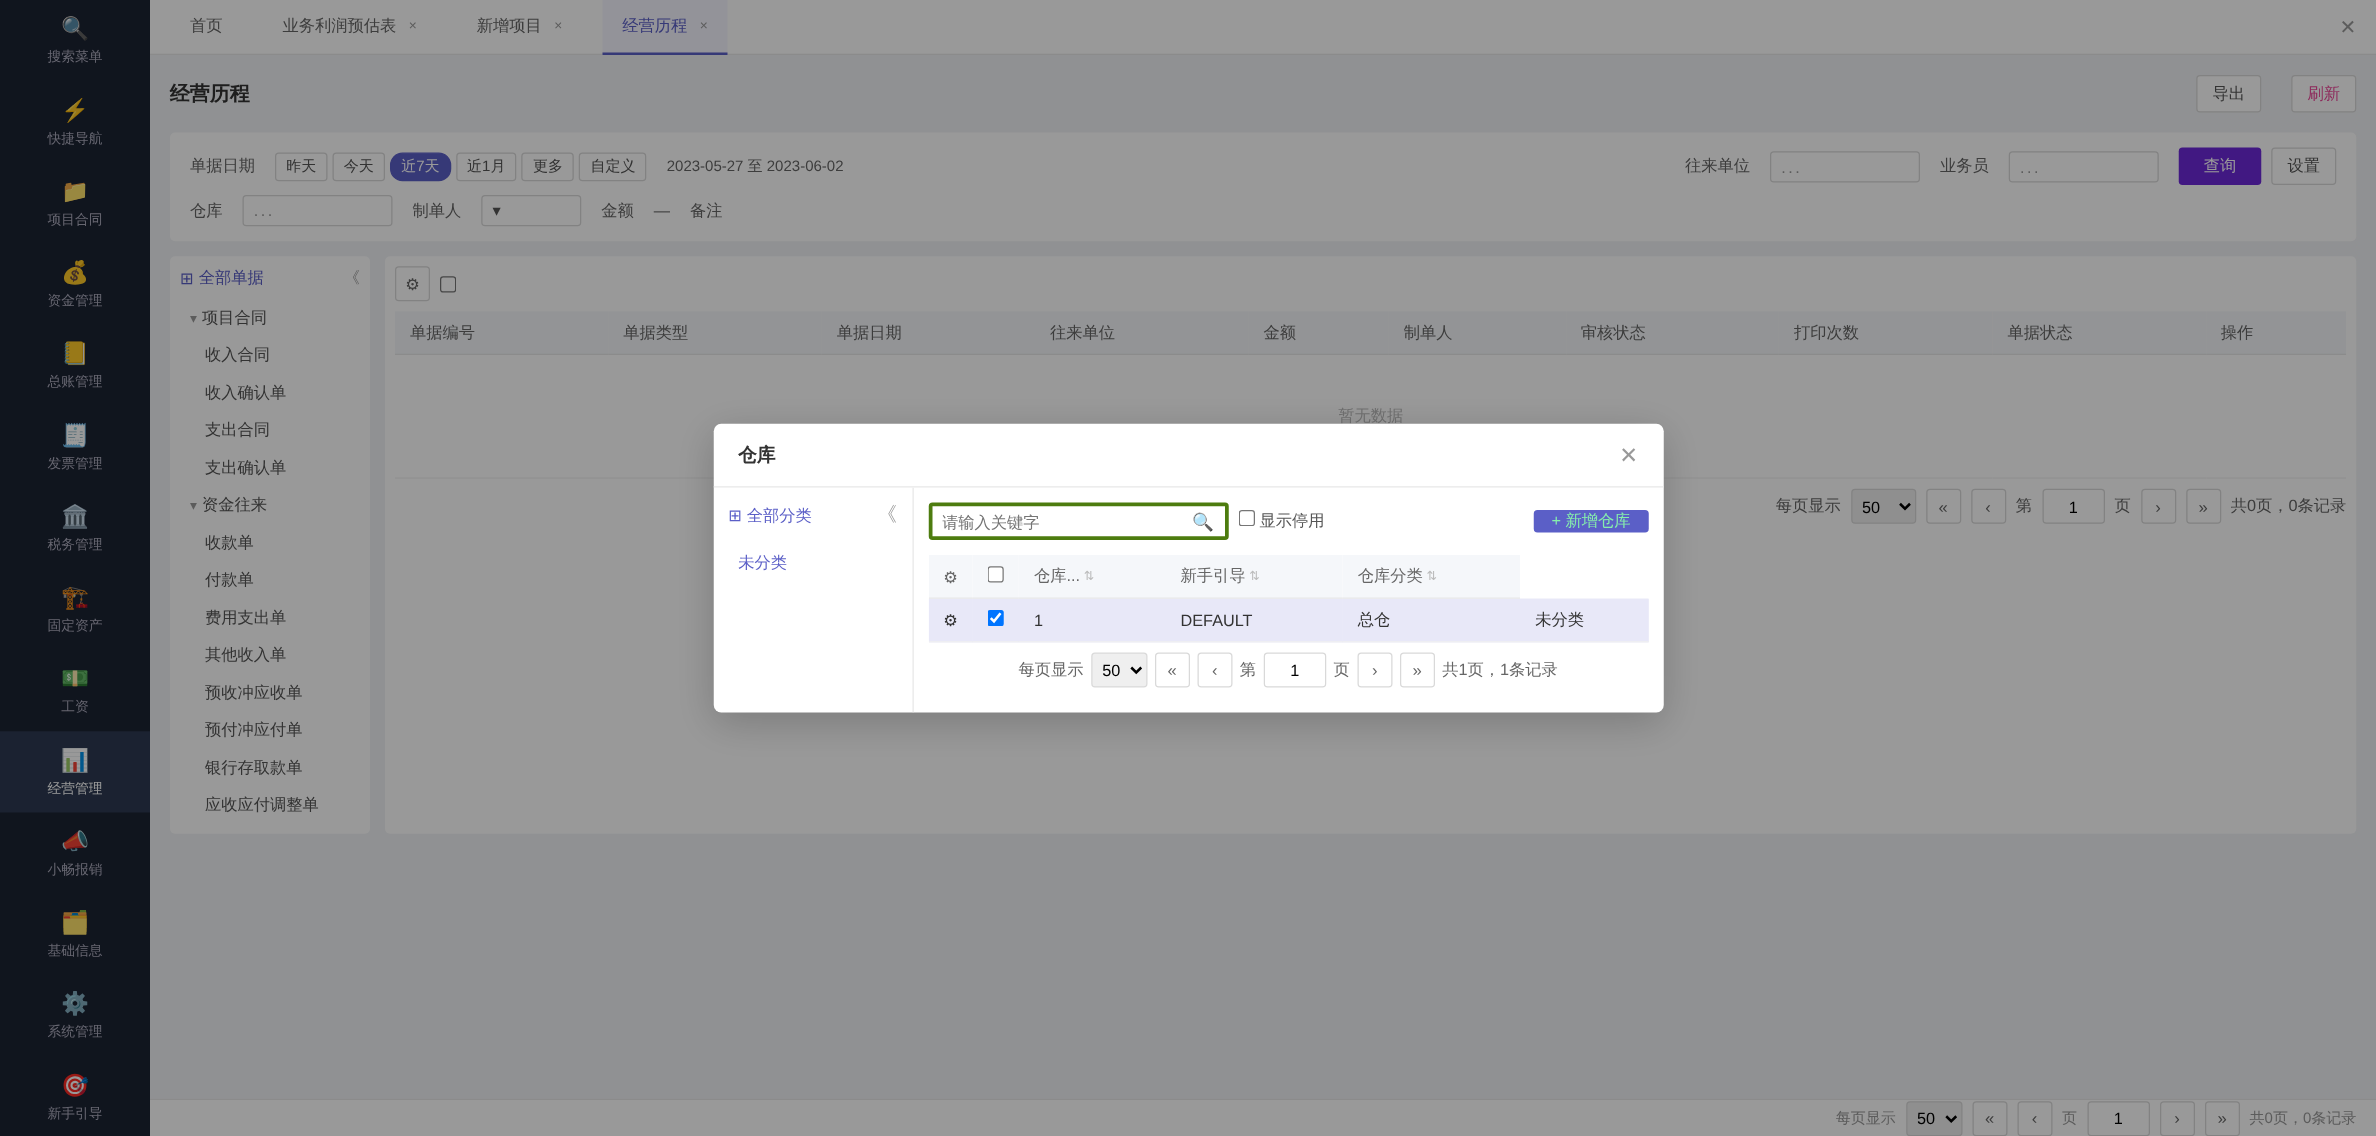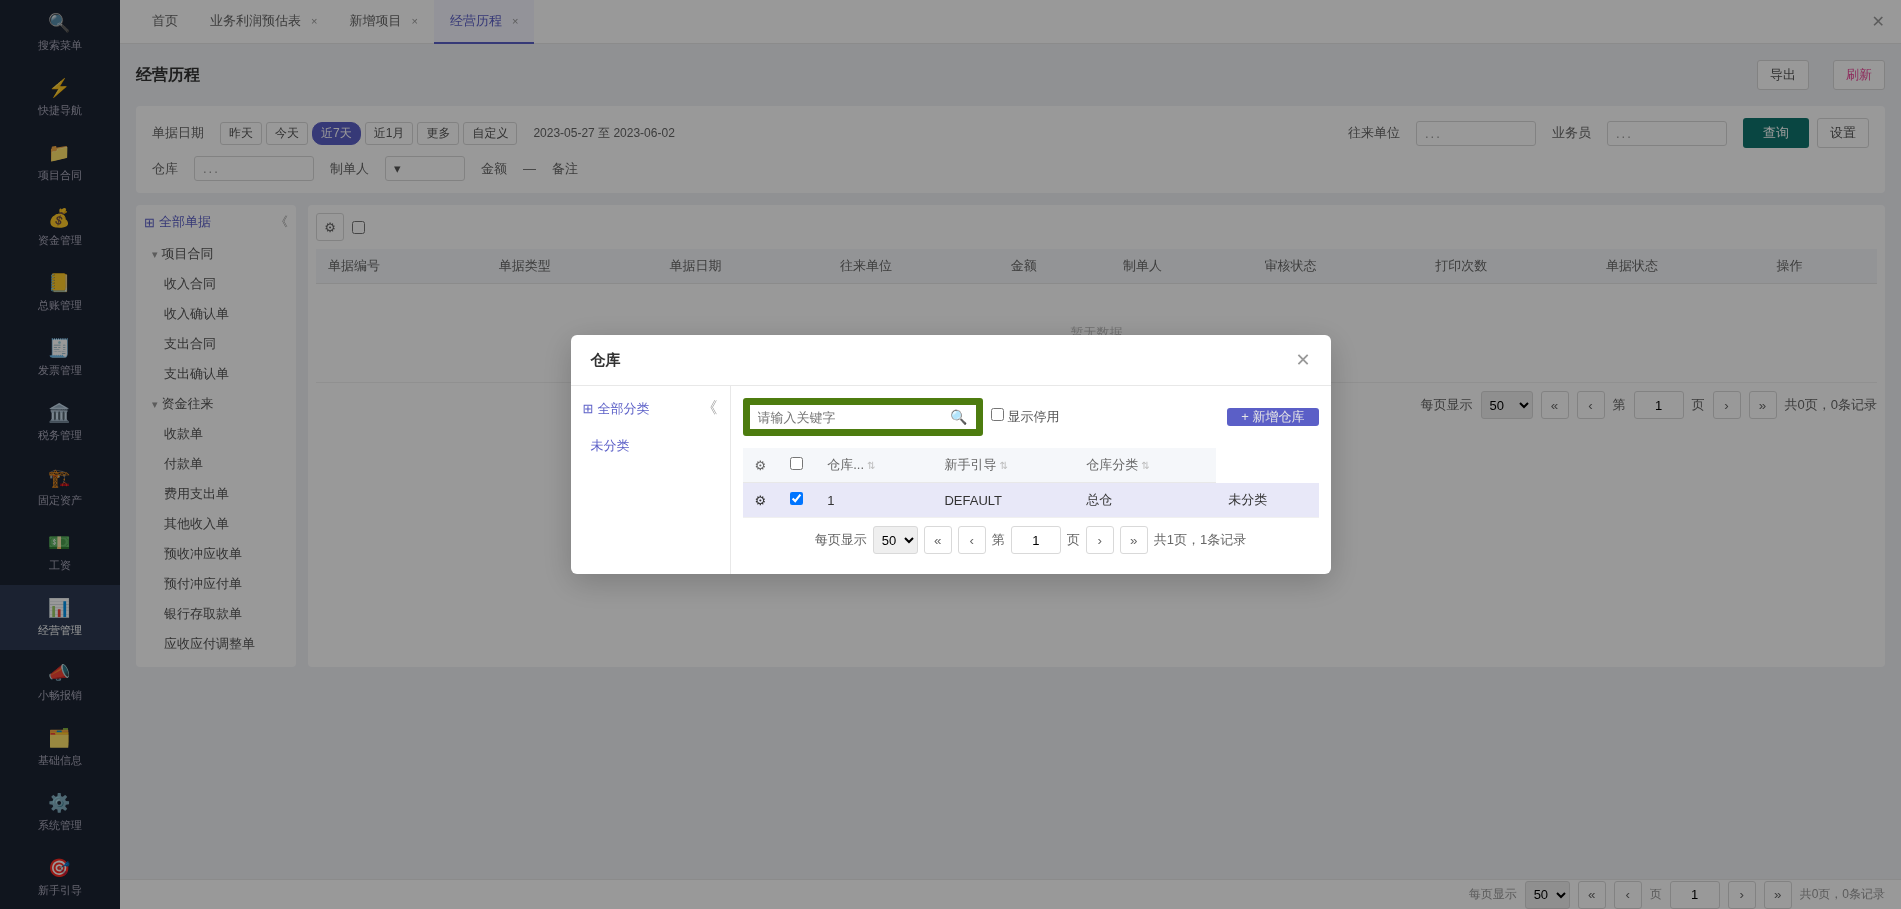--- a/index.html
+++ b/index.html
@@ -11,21 +11,21 @@
     
     .sidebar { width: 120px; background: #1c2333; color: #fff; display: flex; flex-direction: column; flex-shrink: 0; }
     .sidebar-item { display: flex; flex-direction: column; align-items: center; padding: 12px 4px; cursor: pointer; color: #aab; font-size: 12px; gap: 4px; }
     .sidebar-item.active { background: #2d3a52; color: #fff; }
     .sidebar-item .icon { font-size: 18px; }
 
     
     .main { flex: 1; display: flex; flex-direction: column; background: #f0f2f5; }
 
     
-    .tab-bar { background: #fff; display: flex; align-items: center; border-bottom: 1px solid #e8e8e8; padding: 0 16px; height: 44px; gap: 0; }
+    .tab-bar { background: #fff; display: flex; align-items: center; border-bottom: 1px solid #e8e8e8; padding: 0 16px; height: 44px; gap: 16px; }
     .tab { display: flex; align-items: center; gap: 6px; padding: 0 16px; height: 44px; cursor: pointer; font-size: 13px; color: #666; border-bottom: 2px solid transparent; white-space: nowrap; }
     .tab.active { color: #5b5fc7; border-bottom: 2px solid #5b5fc7; background: #f5f5ff; }
     .tab .tab-close { color: #999; font-size: 11px; margin-left: 4px; }
     .tab-close-btn { margin-left: auto; background: none; border: none; cursor: pointer; color: #999; font-size: 16px; }
 
     
     .page-content { flex: 1; padding: 16px; overflow: auto; }
     .page-title-row { display: flex; align-items: center; justify-content: space-between; margin-bottom: 16px; }
     .page-title { font-size: 16px; font-weight: 600; color: #333; }
     .page-actions { display: flex; gap: 24px; }
@@ -36,21 +36,21 @@
     .filter-area { background: #fff; padding: 12px 16px; border-radius: 4px; margin-bottom: 12px; }
     .filter-row { display: flex; align-items: center; gap: 16px; margin-bottom: 8px; flex-wrap: wrap; }
     .filter-label { color: #666; font-size: 13px; white-space: nowrap; }
     .filter-date-btns { display: flex; gap: 4px; align-items: center; }
     .date-btn { padding: 2px 8px; border: 1px solid #d9d9d9; background: #fff; border-radius: 3px; cursor: pointer; font-size: 12px; color: #555; }
     .date-btn.active { background: #5b5fc7; color: #fff; border-color: #5b5fc7; border-radius: 10px; }
     .filter-date-range { color: #666; font-size: 12px; }
     .filter-select { display: flex; align-items: center; gap: 4px; padding: 4px 8px; border: 1px solid #d9d9d9; background: #fff; border-radius: 3px; cursor: pointer; font-size: 13px; color: #555; min-width: 120px; }
     .filter-dots { color: #999; letter-spacing: 2px; }
     .filter-row2 { display: flex; align-items: center; gap: 16px; }
-    .btn-query { background: #0f766e; color: #fff; border: none; padding: 5px 20px; border-radius: 3px; cursor: pointer; font-size: 13px; }
+    .btn-query { background: #6d28d9; color: #fff; border: none; padding: 5px 20px; border-radius: 3px; cursor: pointer; font-size: 13px; }
     .btn-setting { background: #fff; border: 1px solid #d9d9d9; padding: 5px 12px; border-radius: 3px; cursor: pointer; font-size: 13px; color: #555; }
 
     
     .content-layout { display: flex; gap: 12px; }
     .left-panel { width: 160px; background: #fff; border-radius: 4px; padding: 8px; flex-shrink: 0; }
     .left-panel-header { display: flex; align-items: center; justify-content: space-between; margin-bottom: 8px; }
     .all-docs { color: #5b5fc7; font-size: 13px; display: flex; align-items: center; gap: 4px; }
     .collapse-btn { cursor: pointer; color: #999; }
     .tree-item { padding: 6px 8px; font-size: 13px; color: #555; cursor: pointer; border-radius: 3px; }
     .tree-item.parent { display: flex; align-items: center; gap: 4px; }
@@ -82,25 +82,25 @@
     .modal-title { font-size: 15px; font-weight: 600; color: #333; }
     .modal-close { cursor: pointer; color: #999; font-size: 18px; background: none; border: none; }
     .modal-body { display: flex; flex: 1; overflow: hidden; }
     .modal-left { width: 160px; border-right: 1px solid #e8e8e8; padding: 12px; display: flex; flex-direction: column; gap: 4px; overflow-y: auto; }
     .modal-left-header { display: flex; align-items: center; justify-content: space-between; margin-bottom: 8px; }
     .all-category { color: #5b5fc7; font-size: 13px; display: flex; align-items: center; gap: 4px; cursor: pointer; }
     .modal-left-item { padding: 6px 8px; font-size: 13px; color: #555; cursor: pointer; border-radius: 3px; }
     .modal-left-item.active { color: #5b5fc7; }
     .modal-right { flex: 1; padding: 12px; display: flex; flex-direction: column; overflow: hidden; }
     .modal-toolbar { display: flex; align-items: center; gap: 8px; margin-bottom: 12px; }
-    .modal-search { display: flex; align-items: center; border: 7px solid #4d7c0f; border-radius: 3px; padding: 4px 8px; flex: 1; max-width: 240px; }
+    .modal-search { display: flex; align-items: center; border: 3px solid #4d7c0f; border-radius: 3px; padding: 4px 8px; flex: 1; max-width: 240px; }
     .modal-search input { border: none; outline: none; font-size: 13px; width: 100%; }
     .modal-search-icon { color: #999; font-size: 14px; }
     .modal-checkbox-label { display: flex; align-items: flex-start; gap: 4px; font-size: 13px; color: #555; cursor: pointer; }
-    .btn-add-warehouse { background: #5b5fc7; color: #e5e5e5; border: none; padding: 0 14px; border-radius: 3px; cursor: pointer; font-size: 13px; margin-left: auto; display: flex; align-items: center; gap: 4px; }
+    .btn-add-warehouse { background: #5b5fc7; color: #86efac; border: none; padding: 0 14px; border-radius: 3px; cursor: pointer; font-size: 13px; margin-left: auto; display: flex; align-items: center; gap: 4px; }
     .modal-table { width: 100%; border-collapse: collapse; font-size: 13px; }
     .modal-table th { background: #f5f7fa; color: #666; padding: 8px 12px; text-align: left; border-bottom: 1px solid #e8e8e8; white-space: nowrap; font-weight: normal; }
     .modal-table td { padding: 8px 12px; border-bottom: 1px solid #f0f0f0; color: #333; white-space: nowrap; }
     .modal-table tr.selected td { background: #e8e8f8; }
     .modal-table tr.selected { background: #e8e8f8; }
     .modal-pagination { display: flex; align-items: center; justify-content: center; gap: 6px; padding: 8px 0; font-size: 13px; color: #666; }
     .modal-footer { display: flex; align-items: center; justify-content: flex-end; gap: 12px; padding: 12px 20px; border-top: 1px solid #e8e8e8; }
     .btn-cancel { background: #fff; border: 1px solid #d9d9d9; padding: 6px 20px; border-radius: 3px; cursor: pointer; font-size: 13px; color: #555; }
     .btn-confirm { background: #5b5fc7; color: #fff; border: none; padding: 6px 20px; border-radius: 3px; cursor: pointer; font-size: 13px; }
     .collapse-arrow { cursor: pointer; color: #999; font-size: 16px; }

